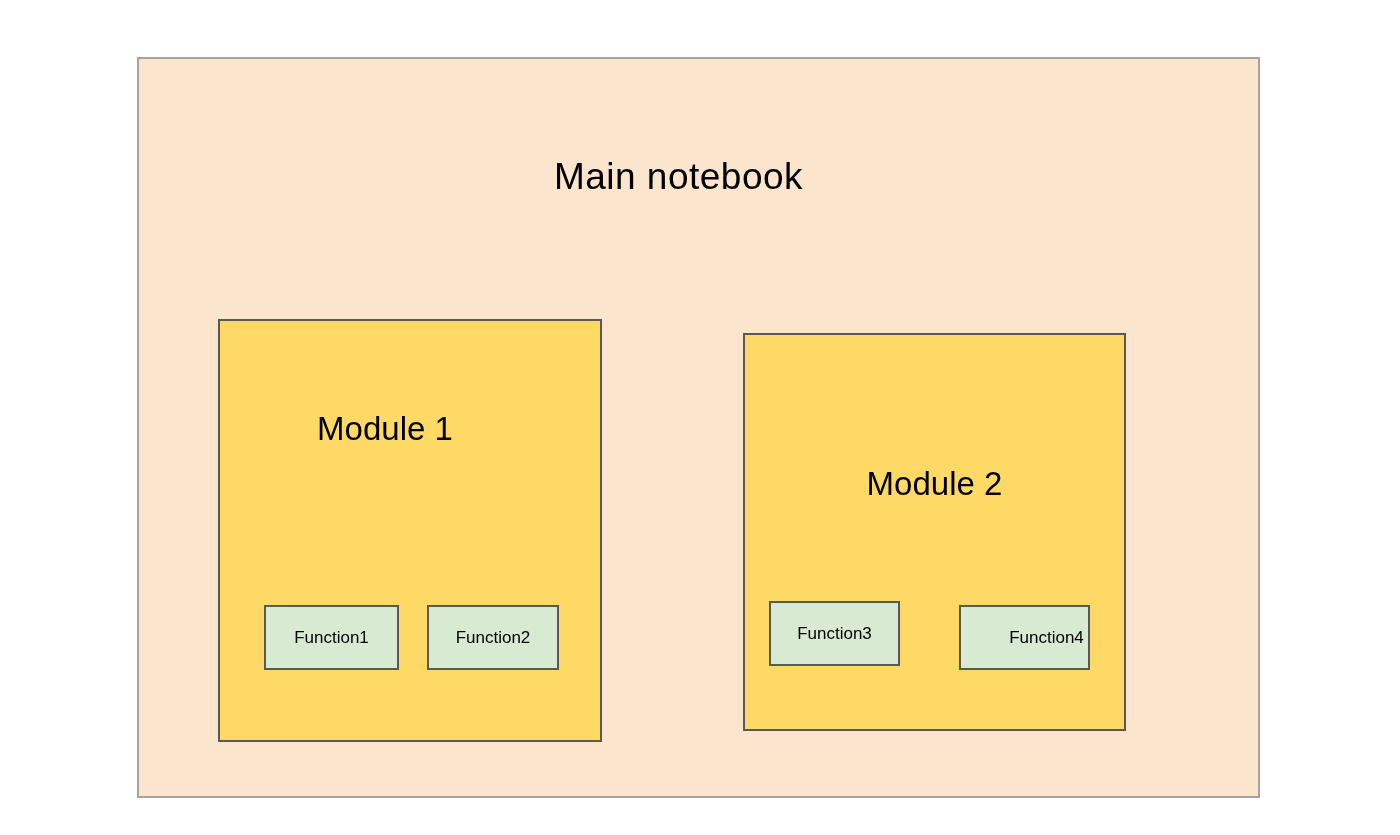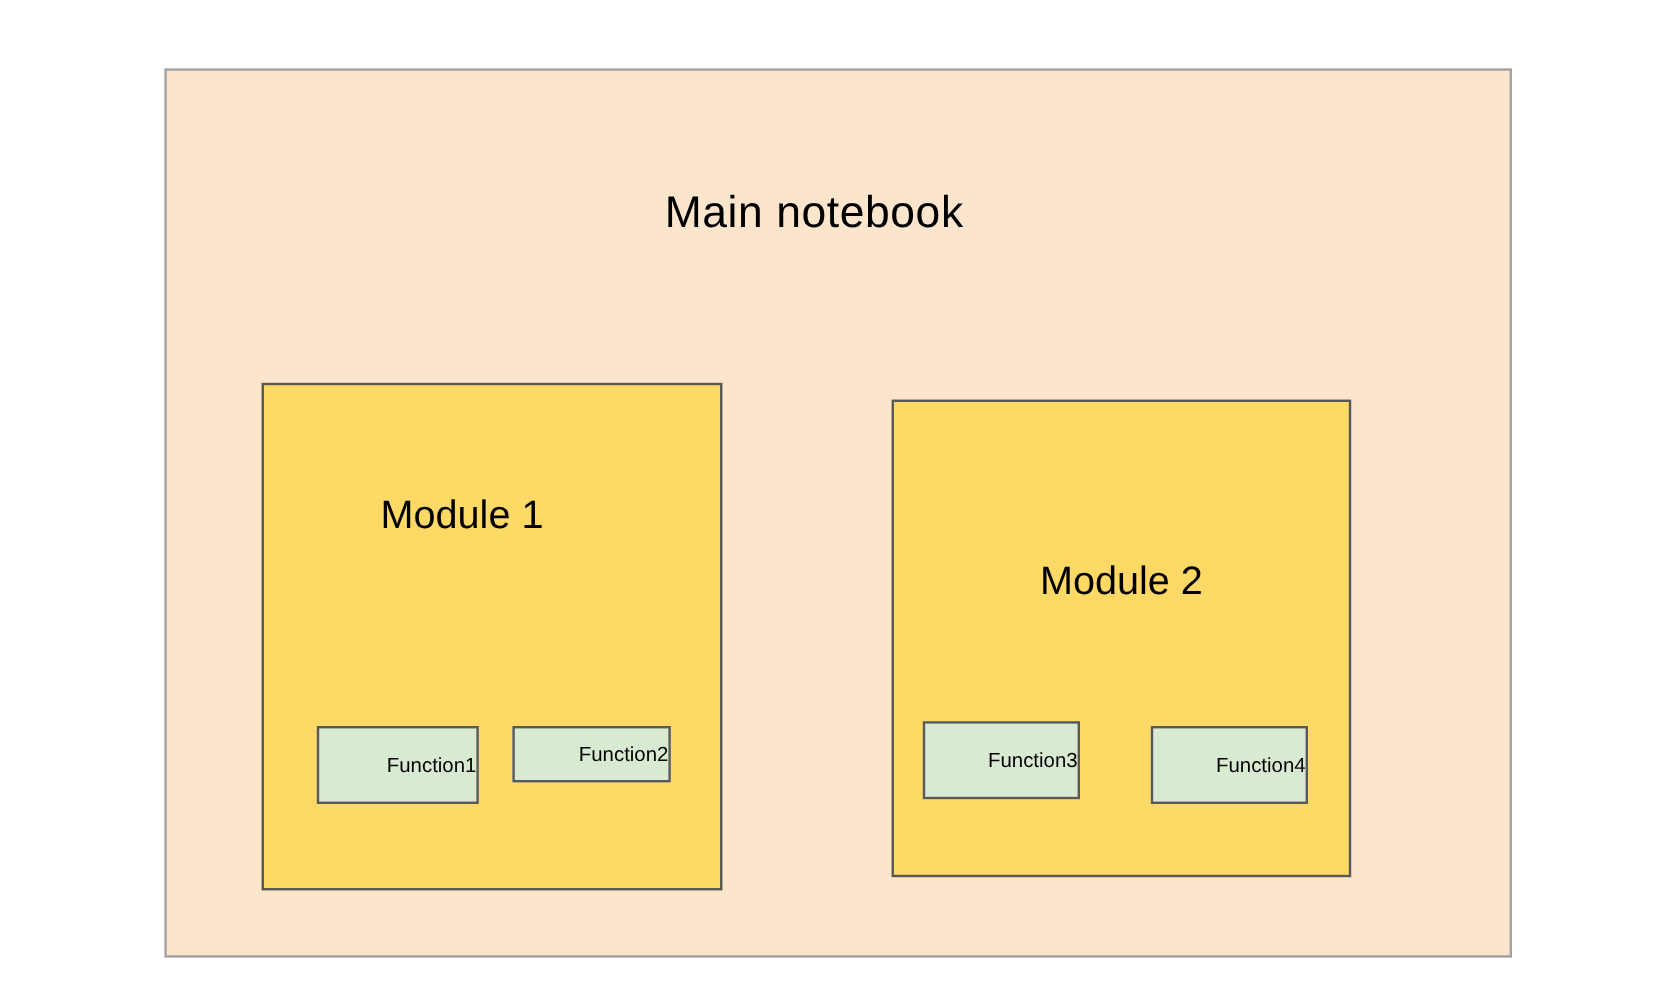--- a/index.html
+++ b/index.html
@@ -55,29 +55,29 @@
     white-space: nowrap;
   }
   .module-1 .module-label { top: 90px; transform: translateX(-25px); }
   .module-2 .module-label { top: 92px; margin-top: 39px; }
   .function-box {
     position: absolute;
     background: #D9EAD3;
     border: 2px solid #595959;
     display: flex;
     align-items: center;
-    justify-content: flex-end;
+    justify-content: center;
   }
   .function-label {
     font-size: 17px;
     line-height: 1;
     white-space: nowrap;
   }
   .fn-1 { left: 44px;  top: 284px; width: 135px; height: 65px; }
-  .fn-2 { left: 207px; top: 284px; width: 132px; height: 47px; }
+  .fn-2 { left: 207px; top: 284px; width: 132px; height: 65px; }
   .fn-3 { left: 24px;  top: 266px; width: 131px; height: 65px; }
   .fn-4 { left: 214px; top: 270px; width: 131px; height: 65px; padding-left: 44px; }
 </style>
 </head>
 <body>
 
 <div class="stage">
   <div class="main-box">
 
     <div class="main-title">Main notebook</div>

